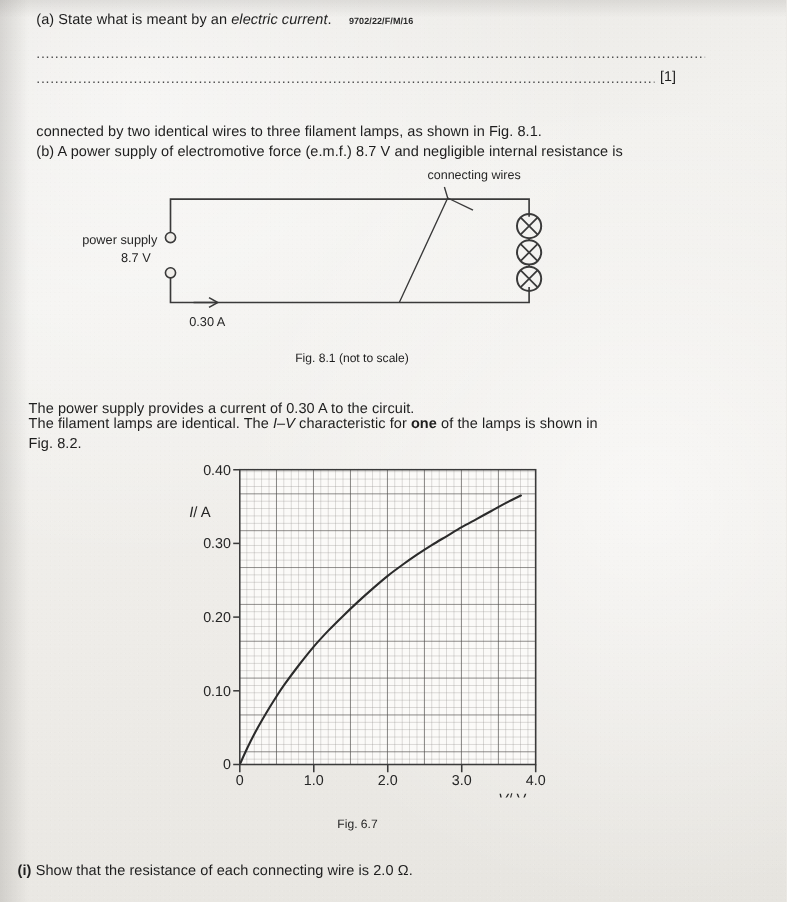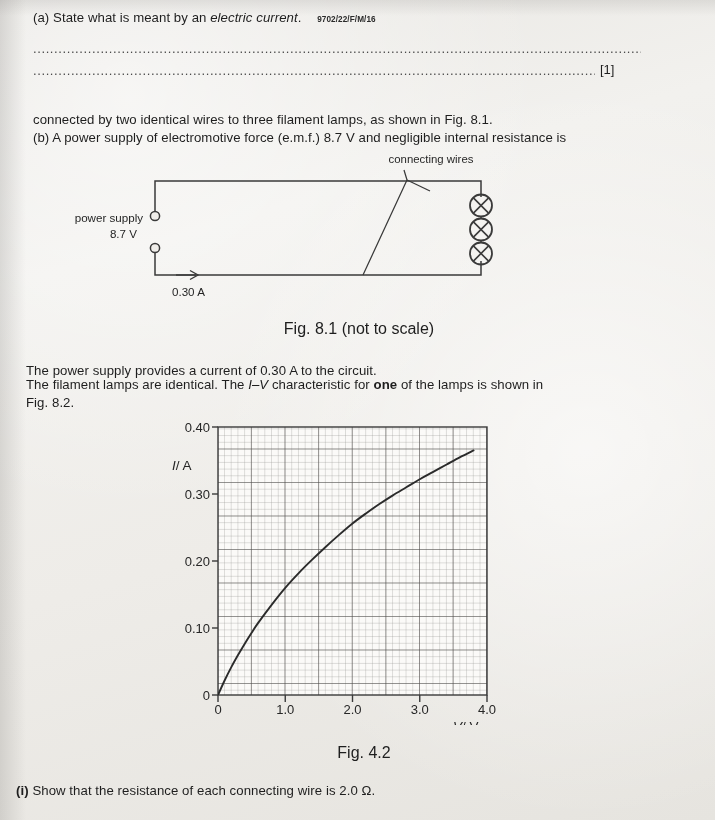--- a/index.html
+++ b/index.html
@@ -72,23 +72,22 @@
     overflow: hidden;
     white-space: nowrap;
     font-family: "Liberation Sans", sans-serif;
   }
   .mark {
     font-size: 13px;
     color: #1e1e1e;
   }
 
   .cap {
-    font-size: 16px;
+    font-size: 11px;
     text-align: center;
-    padding-left: 39px;
   }
 
   
   #circuit, #graph { display: block; }
 
   svg text {
     font-family: "Liberation Sans", sans-serif;
     fill: #262626;
   }
 </style>
@@ -211,18 +210,18 @@
     <line x1="269.75" y1="280" x2="269.75" y2="287" stroke="#3a3a3a" stroke-width="1.4"></line>
     <text x="337" y="299" font-size="13" text-anchor="middle">4.0</text>
     <line x1="337" y1="280" x2="337" y2="287" stroke="#3a3a3a" stroke-width="1.4"></line>
   </g>
 
   <text x="303" y="316" font-size="13.5"><tspan font-style="italic">V</tspan><tspan>/ V</tspan></text>
 
   <path id="iv-curve" clip-path="url(#plotClip)" fill="none" stroke="#2b2b2b" stroke-width="1.9" stroke-linecap="round" stroke-linejoin="round" d="M 68.00 280.00 C 69.12 277.54, 72.48 269.95, 74.72 265.26 C 76.97 260.57, 79.21 256.10, 81.45 251.86 C 83.69 247.62, 85.93 243.71, 88.17 239.80 C 90.42 235.89, 92.66 232.09, 94.90 228.41 C 97.14 224.72, 99.38 221.15, 101.63 217.69 C 103.87 214.23, 104.99 212.33, 108.35 207.64 C 111.71 202.95, 117.32 195.36, 121.80 189.55 C 126.28 183.74, 130.77 178.05, 135.25 172.80 C 139.73 167.55, 144.22 162.75, 148.70 158.06 C 153.18 153.37, 157.67 149.01, 162.15 144.66 C 166.63 140.31, 171.12 136.06, 175.60 131.93 C 180.08 127.80, 184.57 123.78, 189.05 119.87 C 193.53 115.96, 198.02 112.05, 202.50 108.48 C 206.98 104.91, 211.47 101.67, 215.95 98.43 C 220.43 95.19, 224.92 92.07, 229.40 89.05 C 233.88 86.04, 238.37 83.13, 242.85 80.34 C 247.33 77.55, 251.82 74.98, 256.30 72.30 C 260.78 69.62, 265.27 66.83, 269.75 64.26 C 274.23 61.69, 278.72 59.35, 283.20 56.89 C 287.68 54.43, 292.17 51.98, 296.65 49.52 C 301.13 47.06, 305.62 44.50, 310.10 42.15 C 314.58 39.80, 321.31 36.57, 323.55 35.45"></path>
 </svg>
 
-<div class="abs cap" style="left:0px; top:744px; width:650px;">Fig. 4.2</div>
+<div class="abs cap" style="left:0px; top:744px; width:650px;">Fig. 6.7</div>
 
 <div class="abs q-line" style="left:16px; top:782px;">
   <span class="bold">(i)</span>
   <span>Show that the resistance of each connecting wire is 2.0 Ω.</span>
 </div>
 
 </body></html>

